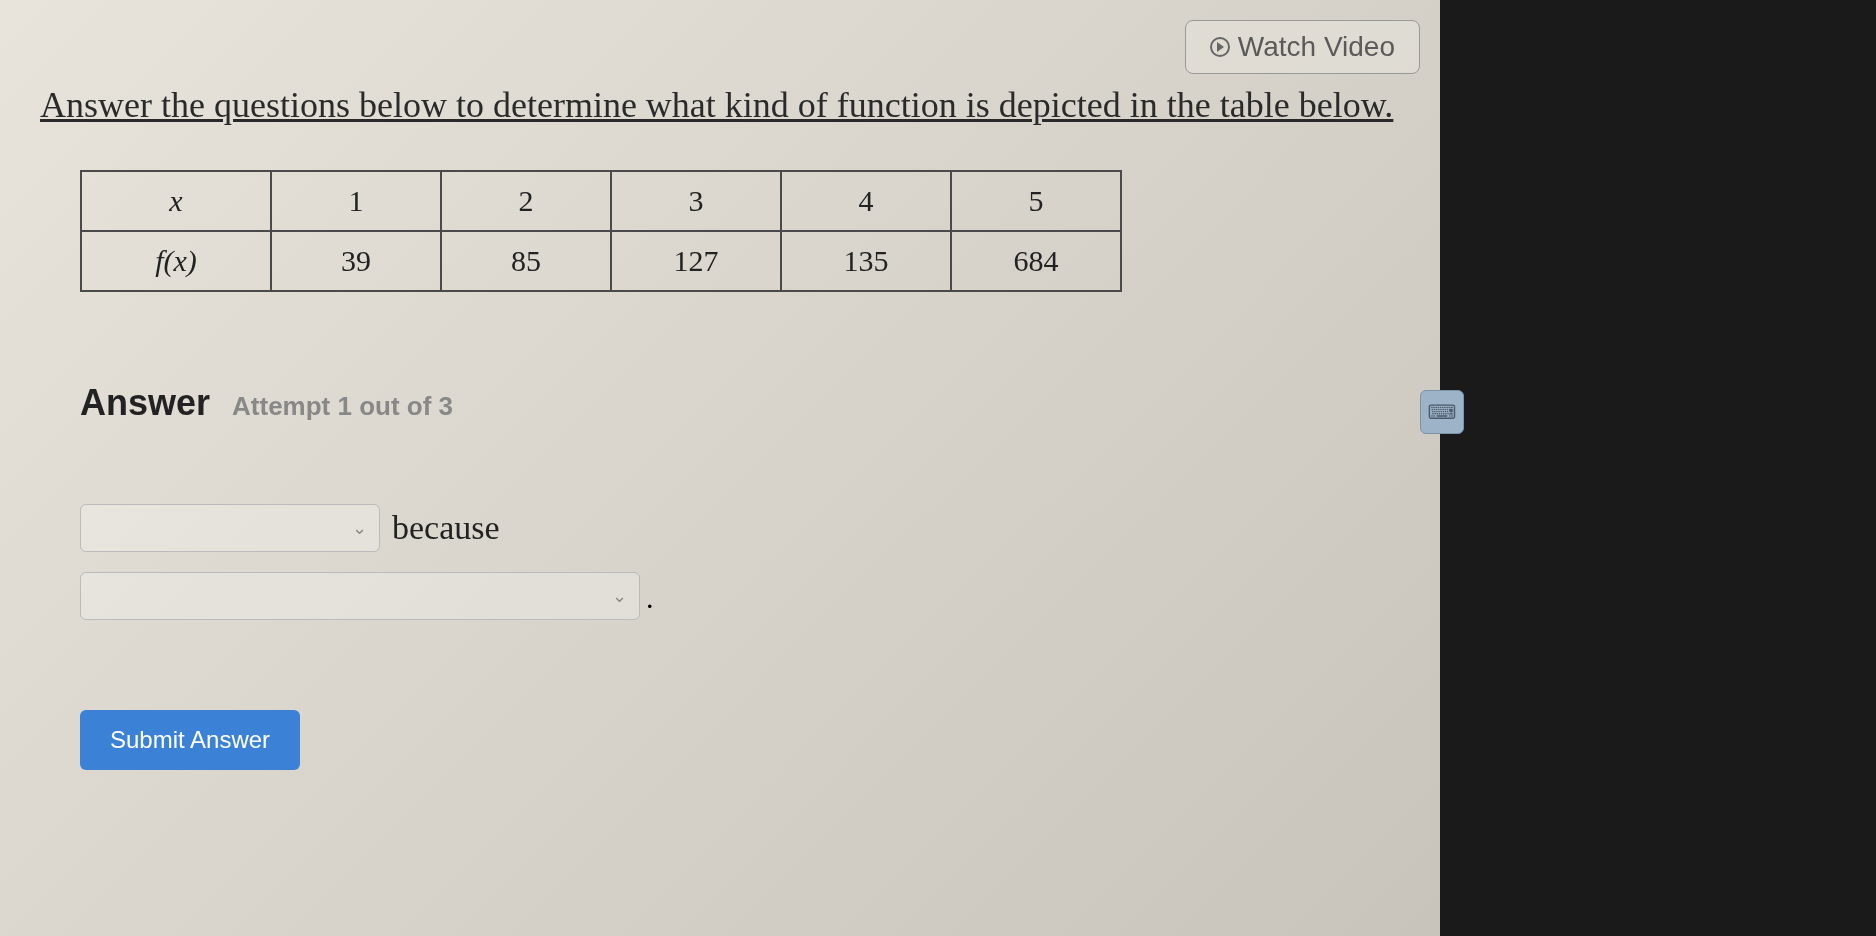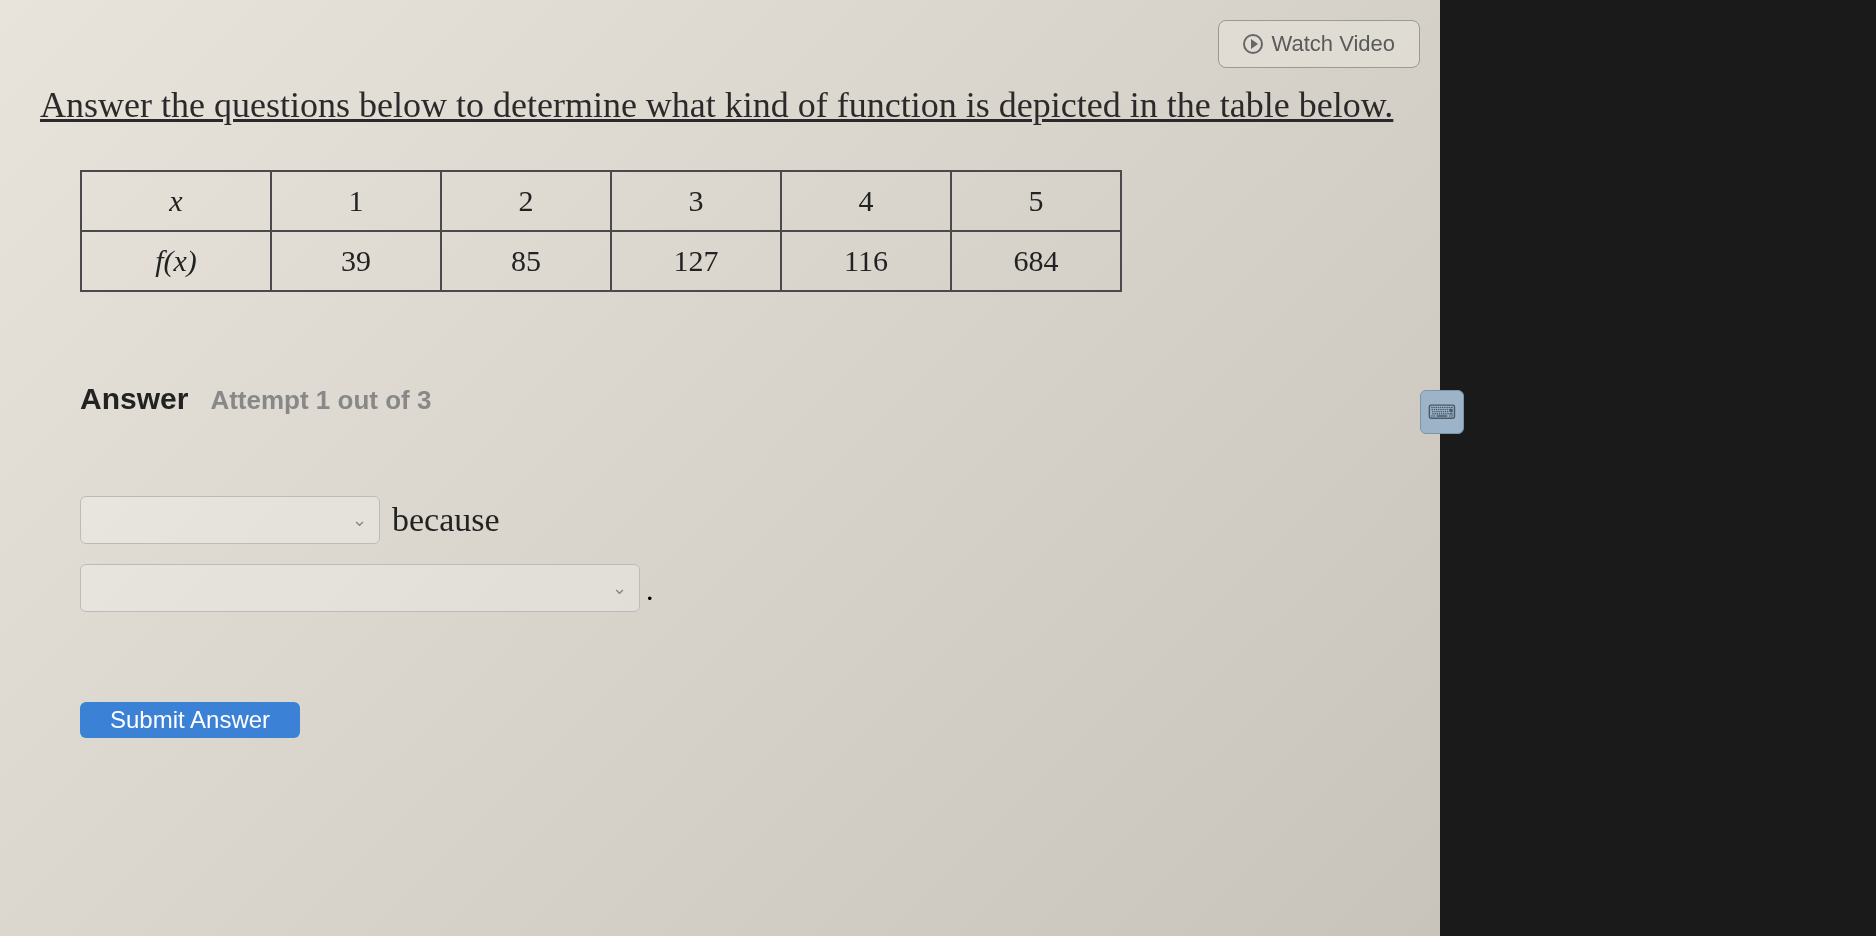--- a/index.html
+++ b/index.html
@@ -23,21 +23,21 @@
     top: 20px;
     right: 20px;
     display: flex;
     gap: 16px;
     z-index: 2;
   }
   .btn {
     border: 1px solid #999;
     border-radius: 8px;
     padding: 10px 24px;
-    font-size: 22px;
+    font-size: 28px;
     color: #5a5a5a;
     background: rgba(230,226,218,0.6);
     cursor: pointer;
     display: inline-flex;
     align-items: center;
     gap: 8px;
     font-family: -apple-system, Arial, sans-serif;
   }
   .btn .play-icon {
     width: 20px; height: 20px;
@@ -81,21 +81,21 @@
     font-family: 'Times New Roman', serif;
   }
   .data-table .val {
     width: 170px;
   }
   .answer-section {
     margin-top: 90px;
     margin-left: 40px;
   }
   .answer-heading {
-    font-size: 30px;
+    font-size: 36px;
     color: #222;
     font-weight: bold;
     font-family: -apple-system, Arial, sans-serif;
   }
   .attempt-text {
     font-size: 26px;
     color: #888;
     margin-left: 18px;
     font-family: -apple-system, Arial, sans-serif;
     font-weight: bold;
@@ -131,21 +131,21 @@
     margin-left: 6px;
     margin-top: 24px;
   }
   .submit-btn {
     margin-top: 90px;
     margin-left: 40px;
     background: #3b82d6;
     color: #fff;
     border: none;
     border-radius: 6px;
-    padding: 4px 30px;
+    padding: 16px 30px;
     font-size: 24px;
     cursor: pointer;
     font-family: -apple-system, Arial, sans-serif;
   }
   .side-icon {
     position: absolute;
     right: -24px;
     top: 390px;
     width: 44px;
     height: 44px;
@@ -182,21 +182,21 @@
       <td class="val">2</td>
       <td class="val">3</td>
       <td class="val">4</td>
       <td class="val">5</td>
     </tr>
     <tr>
       <td class="row-label">f(x)</td>
       <td class="val">39</td>
       <td class="val">85</td>
       <td class="val">127</td>
-      <td class="val">116</td>
+      <td class="val">135</td>
       <td class="val">684</td>
     </tr>
   </tbody>
     </table>
 
   <div class="answer-section">
     <span class="answer-heading">Answer</span>
     <span class="attempt-text">Attempt 1 out of 3</span>
 
     <div class="sentence-row">

